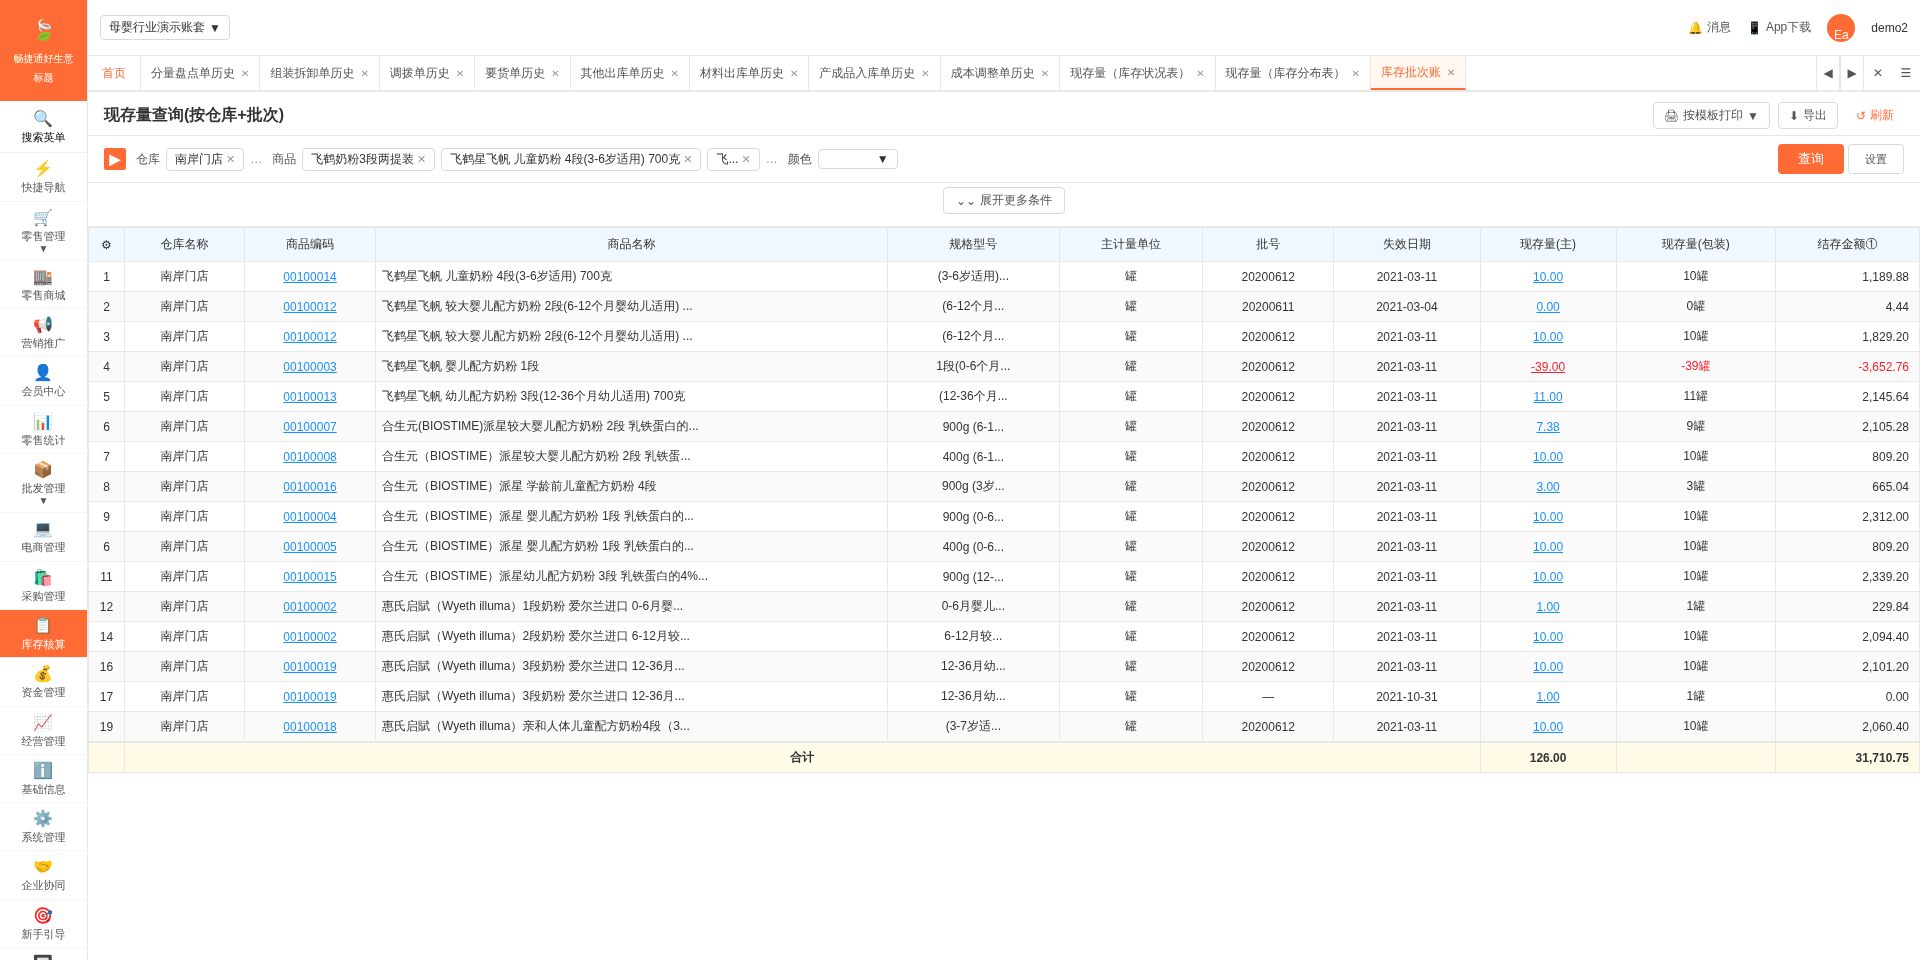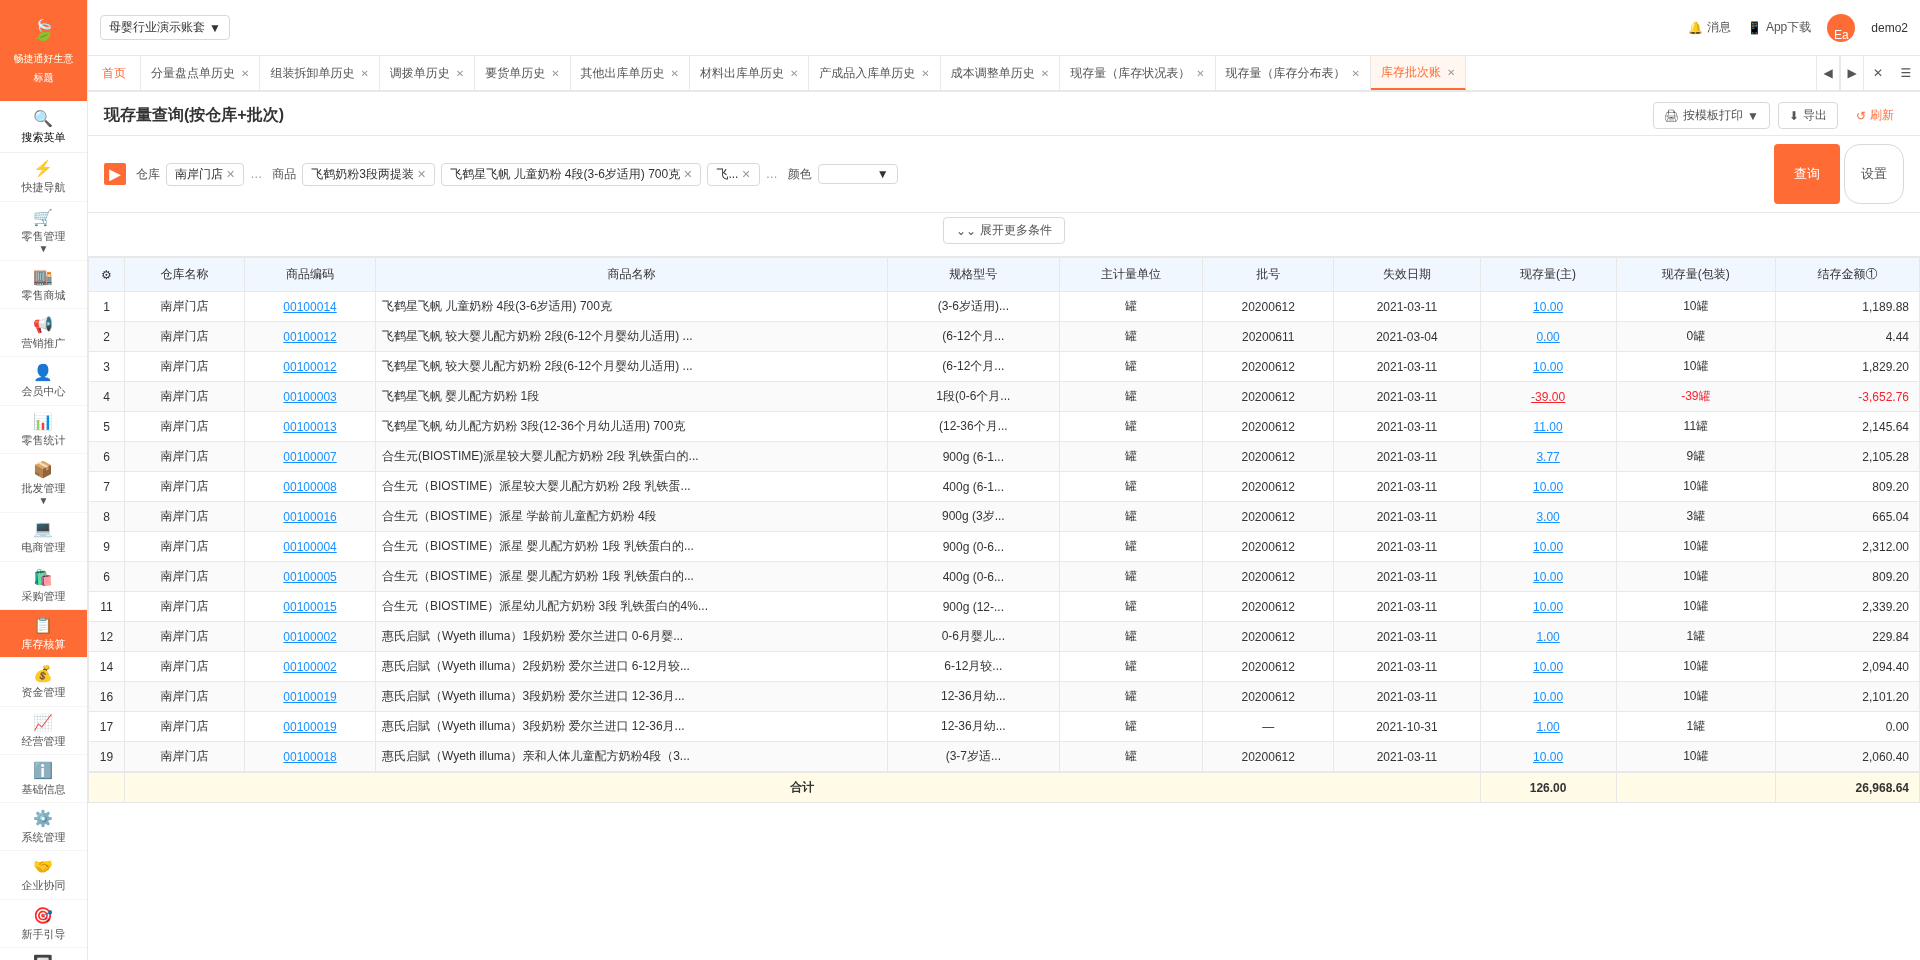--- a/index.html
+++ b/index.html
@@ -233,22 +233,22 @@
     }
 
     
     .btn-search {
       background: #ff6b35; color: #fff;
       border: none; border-radius: 4px;
       padding: 6px 20px; cursor: pointer; font-size: 13px;
     }
     .btn-settings {
       background: #fff; color: #555;
-      border: 1px solid #d9d9d9; border-radius: 16px;
-      padding: 20px 16px; cursor: pointer; font-size: 13px;
+      border: 1px solid #d9d9d9; border-radius: 4px;
+      padding: 6px 16px; cursor: pointer; font-size: 11px;
     }
 
     
     .table-area {
       flex: 1;
       overflow: auto;
       background: #fff;
       margin: 0;
     }
     table {
@@ -617,21 +617,21 @@
     </tr>
             <tr>
       <td>6</td>
       <td>南岸门店</td>
       <td class="td-link">00100007</td>
       <td class="td-name" title="合生元(BIOSTIME)派星较大婴儿配方奶粉 2段 乳铁蛋白的...">合生元(BIOSTIME)派星较大婴儿配方奶粉 2段 乳铁蛋白的...</td>
       <td>900g (6-1...</td>
       <td>罐</td>
       <td>20200612</td>
       <td>2021-03-11</td>
-      <td class=" td-link">3.77</td>
+      <td class=" td-link">7.38</td>
       <td class="">9罐</td>
       <td class="" style="text-align:right;padding-right:10px;">2,105.28</td>
     </tr>
             <tr>
       <td>7</td>
       <td>南岸门店</td>
       <td class="td-link">00100008</td>
       <td class="td-name" title="合生元（BIOSTIME）派星较大婴儿配方奶粉 2段 乳铁蛋...">合生元（BIOSTIME）派星较大婴儿配方奶粉 2段 乳铁蛋...</td>
       <td>400g (6-1...</td>
       <td>罐</td>
@@ -756,19 +756,19 @@
       <td>2021-03-11</td>
       <td class=" td-link">10.00</td>
       <td class="">10罐</td>
       <td class="" style="text-align:right;padding-right:10px;">2,060.40</td>
     </tr>
             <tr class="summary-row">
     <td></td>
     <td colspan="7">合计</td>
     <td>126.00</td>
     <td></td>
-    <td style="text-align:right;padding-right:10px;">26,968.64</td>
+    <td style="text-align:right;padding-right:10px;">31,710.75</td>
   </tr>
           </tbody>
       </table>
     </div>
   </div>
 </div>
 
 </body></html>

